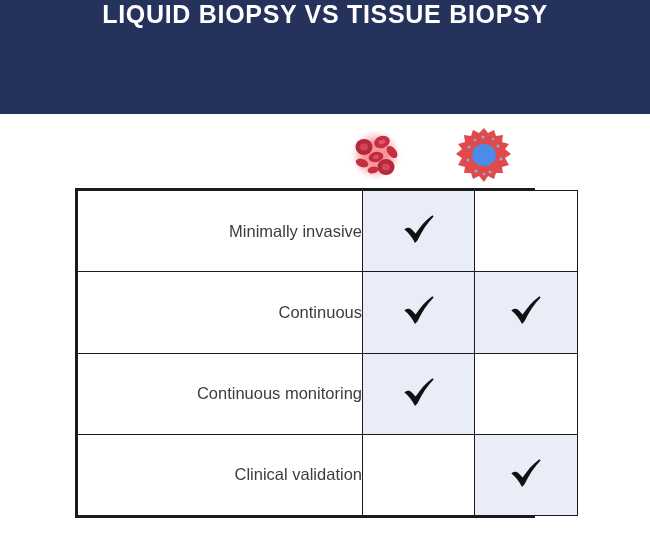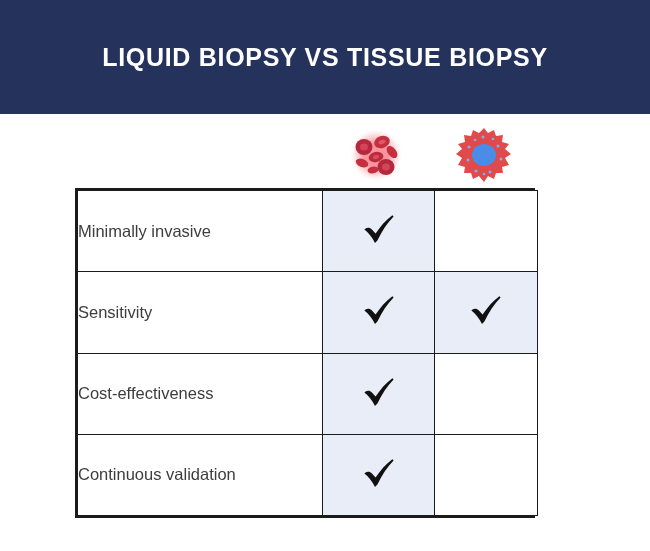--- a/index.html
+++ b/index.html
@@ -16,21 +16,21 @@
 
   
   .banner {
     position: absolute;
     left: 0;
     top: 0;
     width: 650px;
     height: 114px;
     background: #25325c;
     display: flex;
-    align-items: center;
+    align-items: flex-start;
     justify-content: center;
   }
   .banner-title {
     color: #ffffff;
     font-size: 25px;
     font-weight: bold;
     letter-spacing: 0.7px;
     text-transform: uppercase;
     font-family: "Liberation Sans", sans-serif;
     white-space: nowrap;
@@ -73,21 +73,22 @@
     height: 100%;
     table-layout: fixed;
   }
   table.compare td {
     border: 1px solid #1b1b1b;
     height: 47px;
     padding: 0;
     box-sizing: border-box;
   }
   td.label-cell {
-    width: 245px;
+    width: 285px;
+    text-align: right;
     padding-right: 9px;
     font-size: 16.5px;
     color: #3d3d3d;
     font-family: "Liberation Sans", sans-serif;
     background: #ffffff;
     white-space: nowrap;
   }
   td.mark-cell {
     width: 112px;
     text-align: center;
@@ -169,42 +170,42 @@
       <tr>
         <td class="label-cell">Minimally invasive</td>
         <td class="mark-cell on"><span class="check"><svg width="34" height="30" viewBox="0 0 34 30">
                 <path d="M3.2 14.8 C5.6 13.2 8.0 13.6 9.9 15.6 L13.6 19.6 C18.4 12.4 23.6 6.2 30.4 1.2 L31.6 2.4 C25.2 9.0 19.6 17.2 15.4 26.6 L13.0 29.0 C10.2 23.8 6.8 18.8 2.4 15.6 Z" fill="#111111"></path>
               </svg></span></td>
         <td class="mark-cell last-col"><span class="check"></span></td>
       </tr>
 
 
       <tr>
-        <td class="label-cell">Sensitivity</td>
+        <td class="label-cell">Continuous</td>
         <td class="mark-cell on"><span class="check"><svg width="34" height="30" viewBox="0 0 34 30">
                 <path d="M3.2 14.8 C5.6 13.2 8.0 13.6 9.9 15.6 L13.6 19.6 C18.4 12.4 23.6 6.2 30.4 1.2 L31.6 2.4 C25.2 9.0 19.6 17.2 15.4 26.6 L13.0 29.0 C10.2 23.8 6.8 18.8 2.4 15.6 Z" fill="#111111"></path>
               </svg></span></td>
         <td class="mark-cell last-col on"><span class="check"><svg width="34" height="30" viewBox="0 0 34 30">
                 <path d="M3.2 14.8 C5.6 13.2 8.0 13.6 9.9 15.6 L13.6 19.6 C18.4 12.4 23.6 6.2 30.4 1.2 L31.6 2.4 C25.2 9.0 19.6 17.2 15.4 26.6 L13.0 29.0 C10.2 23.8 6.8 18.8 2.4 15.6 Z" fill="#111111"></path>
               </svg></span></td>
       </tr>
 
-      <tr>
-        <td class="label-cell">Cost-effectiveness</td>
+
+      <tr>
+        <td class="label-cell">Continuous monitoring</td>
         <td class="mark-cell on"><span class="check"><svg width="34" height="30" viewBox="0 0 34 30">
                 <path d="M3.2 14.8 C5.6 13.2 8.0 13.6 9.9 15.6 L13.6 19.6 C18.4 12.4 23.6 6.2 30.4 1.2 L31.6 2.4 C25.2 9.0 19.6 17.2 15.4 26.6 L13.0 29.0 C10.2 23.8 6.8 18.8 2.4 15.6 Z" fill="#111111"></path>
               </svg></span></td>
         <td class="mark-cell last-col"><span class="check"></span></td>
       </tr>
 
-      <tr>
-        <td class="label-cell">Continuous validation</td>
-        <td class="mark-cell on"><span class="check"><svg width="34" height="30" viewBox="0 0 34 30">
-                <path d="M3.2 14.8 C5.6 13.2 8.0 13.6 9.9 15.6 L13.6 19.6 C18.4 12.4 23.6 6.2 30.4 1.2 L31.6 2.4 C25.2 9.0 19.6 17.2 15.4 26.6 L13.0 29.0 C10.2 23.8 6.8 18.8 2.4 15.6 Z" fill="#111111"></path>
-              </svg></span></td>
-        <td class="mark-cell last-col"><span class="check"></span></td>
-      </tr>
-
-
+
+      <tr>
+        <td class="label-cell">Clinical validation</td>
+        <td class="mark-cell"><span class="check"></span></td>
+        <td class="mark-cell last-col on"><span class="check"><svg width="34" height="30" viewBox="0 0 34 30">
+                <path d="M3.2 14.8 C5.6 13.2 8.0 13.6 9.9 15.6 L13.6 19.6 C18.4 12.4 23.6 6.2 30.4 1.2 L31.6 2.4 C25.2 9.0 19.6 17.2 15.4 26.6 L13.0 29.0 C10.2 23.8 6.8 18.8 2.4 15.6 Z" fill="#111111"></path>
+              </svg></span></td>
+      </tr>
 
     </tbody>
   </table>
 </div>
 
 </body></html>

